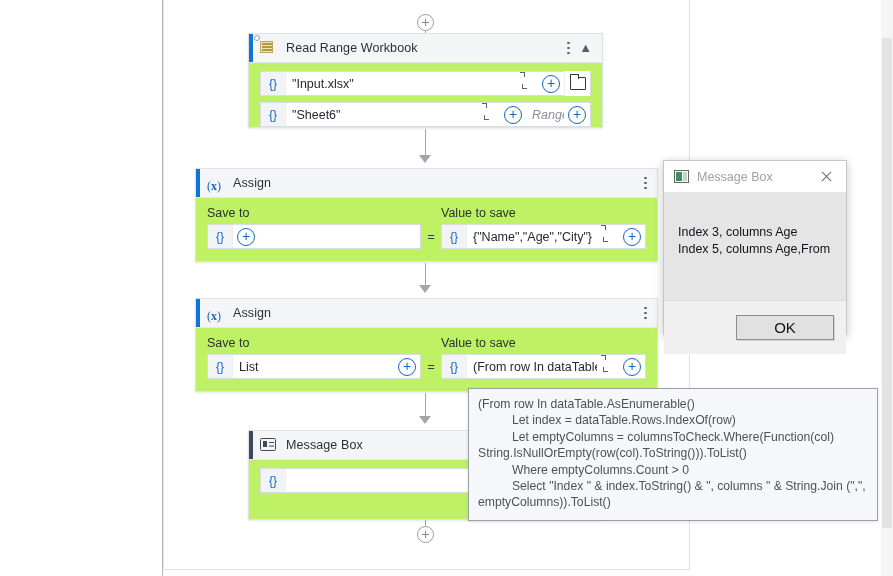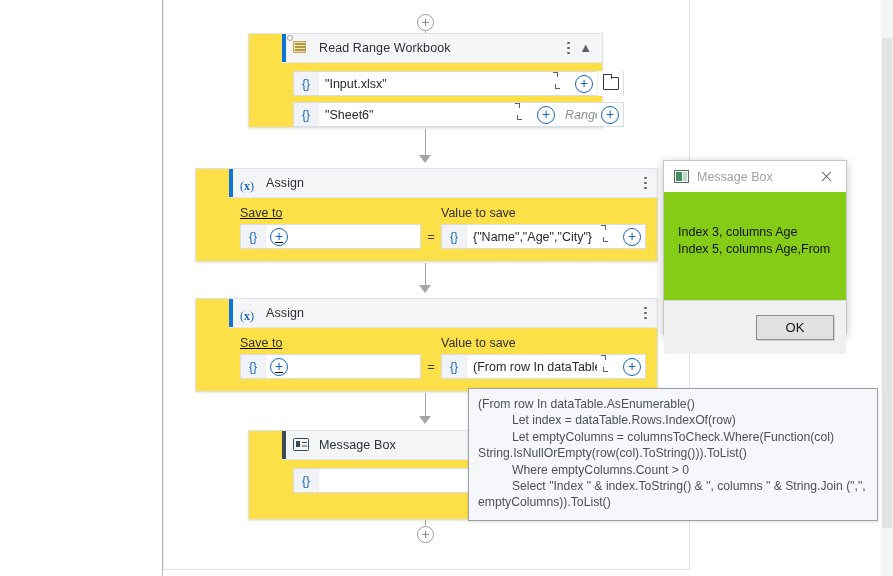--- a/index.html
+++ b/index.html
@@ -61,24 +61,23 @@
   }
   .conn-arrow {
     position: absolute; width: 0; height: 0;
     border-left: 6px solid transparent;
     border-right: 6px solid transparent;
     border-top: 8px solid #a6a6a6;
   }
 
   
   .card {
-    position: absolute; background: #fde047;
+    position: absolute; background: #bef264;
     border: 1px solid #dfe3e6;
     box-shadow: 0 1px 2px rgba(0,0,0,0.10);
-    padding-left: 33px;
   }
   .card-head {
     position: relative; height: 29px; background: #f4f5f7;
     border-bottom: 1px solid #e6e8ea;
     display: flex; align-items: center;
     padding-left: 11px;
   }
   .accent {
     position: absolute; left: 0; top: 0; width: 4px; height: 100%;
     background: #0f73d9;
@@ -168,21 +167,21 @@
     border: 1.5px solid #33383d; border-bottom: none; border-radius: 1px 1px 0 0;
     background: #fff;
   }
 
   .label {
     font-size: 12.5px; color: #2b3137; margin-bottom: 4px; display: block;
   }
   .label .req { color: #d13438; }
 
   .row2 { display: flex; align-items: flex-end; }
-  .col-left { width: 218px; text-decoration: underline; }
+  .col-left { width: 218px; }
   .eq {
     width: 20px; text-align: center; font-size: 13px; color: #3a4047;
     line-height: 25px; flex: 0 0 auto;
   }
   .col-right { width: 205px; }
 
   
   .msgbox {
     position: absolute; left: 663px; top: 160px; width: 184px; height: 175px;
     background: #ffffff; border: 1px solid #c6c6c6;
@@ -205,30 +204,30 @@
   .mb-title-text { font-size: 12.5px; color: #a0a0a0; }
   .mb-close {
     margin-left: auto; width: 22px; height: 22px; position: relative; cursor: pointer;
   }
   .mb-close:before, .mb-close:after {
     content: ""; position: absolute; left: 4px; top: 10px; width: 13px; height: 1.2px; background: #6b6b6b;
   }
   .mb-close:before { transform: rotate(45deg); }
   .mb-close:after  { transform: rotate(-45deg); }
   .msgbox-body {
-    padding: 32px 8px 0 14px; height: 108px; background: #84cc16;
+    padding: 32px 8px 0 14px; height: 108px; background: #e5e5e5;
   }
   .mb-line { font-size: 12.5px; color: #111418; line-height: 17px; white-space: nowrap; }
   .msgbox-foot {
     height: 54px; background: #f0f0f0; border-top: 1px solid #dcdcdc;
     display: flex; align-items: center; justify-content: flex-end; padding-right: 12px;
   }
   .ok-btn {
-    width: 78px; height: 25px; background: #e1e1e1;
-    border: 1px solid #8d8d8d; font-size: 13px; color: #111418;
+    width: 98px; height: 25px; background: #e1e1e1;
+    border: 1px solid #8d8d8d; font-size: 15px; color: #111418;
     font-family: "Liberation Sans", sans-serif; cursor: pointer;
     display: flex; align-items: center; justify-content: center;
     box-shadow: 1px 1px 0 rgba(0,0,0,0.12);
   }
 
   
   .tooltip {
     position: absolute; left: 468px; top: 388px; width: 410px; height: 133px;
     background: #f6f7fb; border: 1px solid #9aa0a6;
     padding: 7px 9px 6px 9px;
@@ -401,20 +400,21 @@
               <i></i>
           </span>
         </span>
       </div>
       <div class="card-body">
         <div class="row2">
           <div class="col-left">
             <span class="label">Save to</span>
             <div class="field">
               <span class="braces">{}</span>
+              <span class="val">List</span>
               <span class="circ-plus"></span>
             </div>
           </div>
           <div class="eq">=</div>
           <div class="col-right">
             <span class="label">Value to save</span>
             <div class="field">
               <span class="braces">{}</span>
               <span class="val">(From row In dataTable</span>
               <span class="exp-ico">

